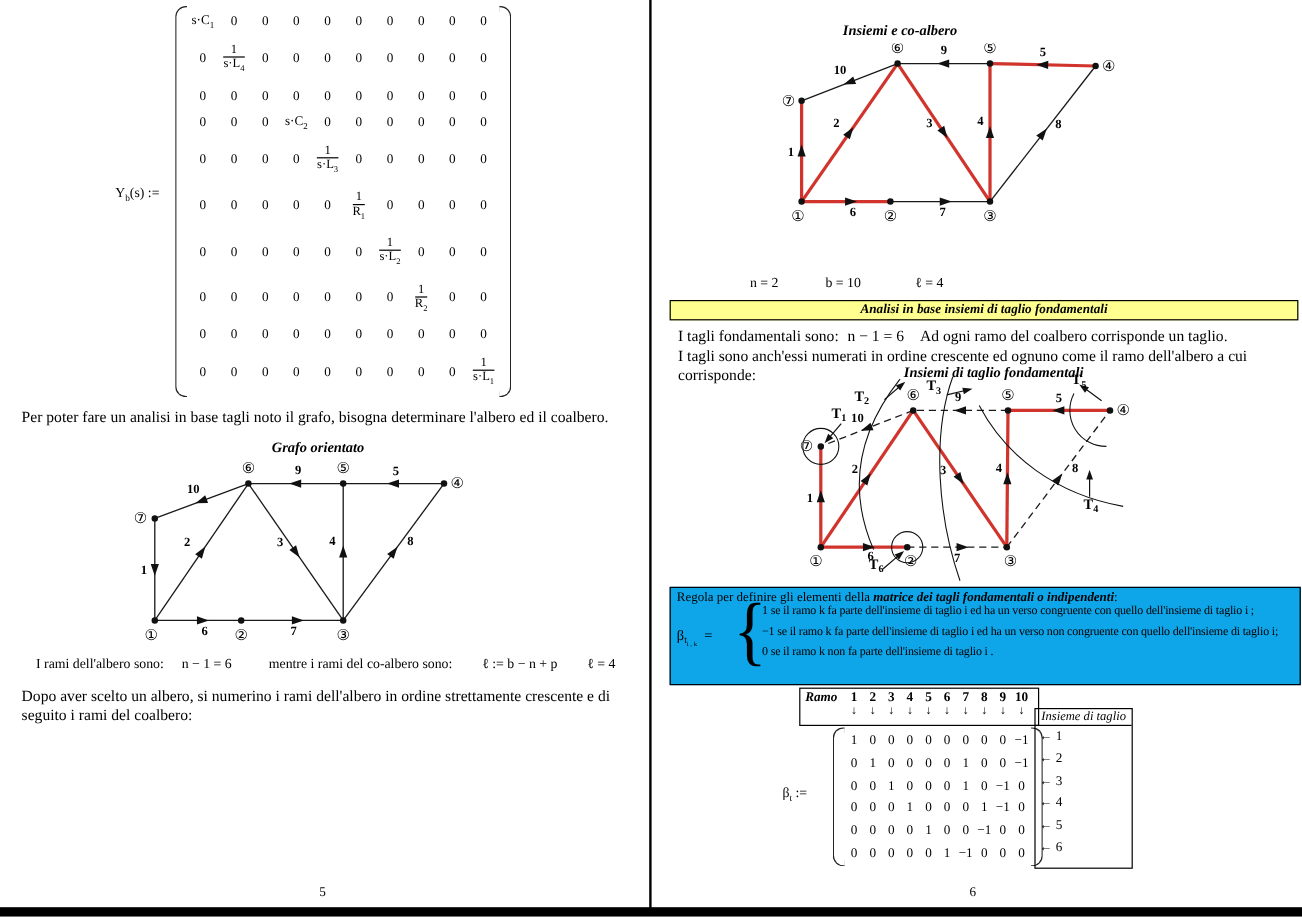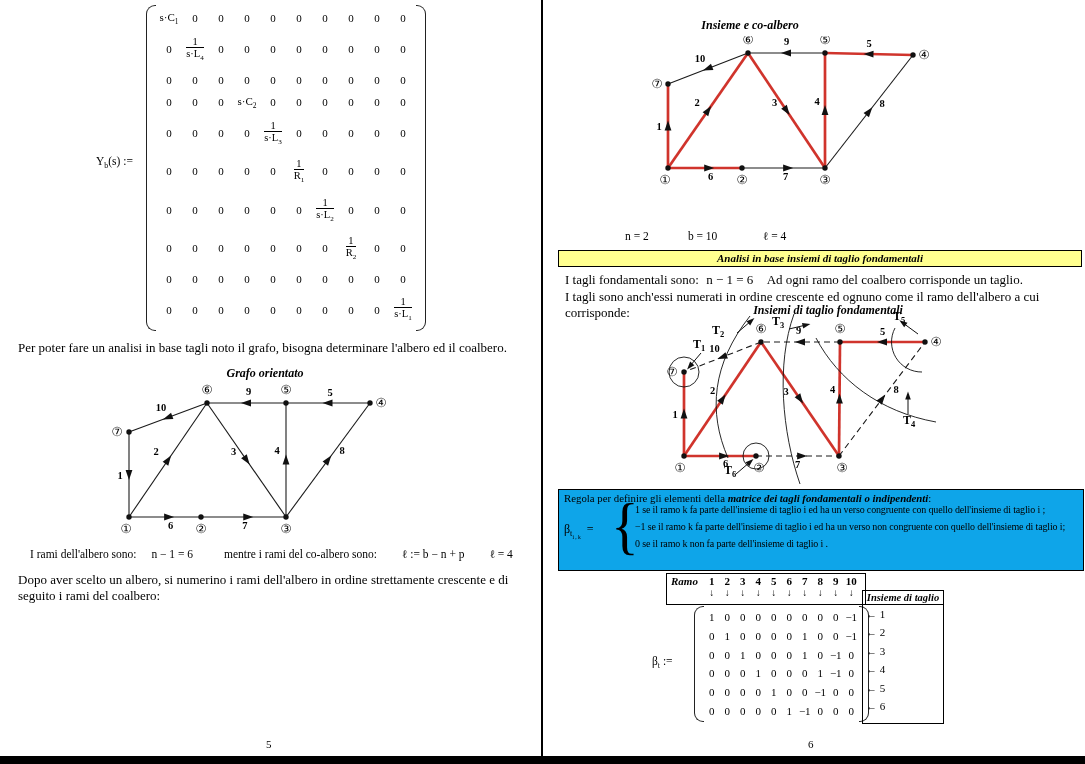--- a/index.html
+++ b/index.html
@@ -35,21 +35,21 @@
                   transform:scaleY(1.1);line-height:56px;}
   .rulebox .cases{position:absolute;left:76px;top:11px;}
   .rulebox .case{font-size:10px;letter-spacing:-0.15px;white-space:nowrap;line-height:17px;}
   .ramobox{border:1px solid #000;}
   .ramo-line{position:absolute;left:4px;top:1px;font-size:11px;font-weight:bold;font-style:italic;}
   .numrow{position:absolute;left:37px;top:1px;display:flex;}
   .numrow span{width:15.5px;text-align:center;font-size:11px;font-weight:bold;font-style:normal;}
   .arrowrow{position:absolute;left:37px;top:13px;display:flex;}
   .arrowrow span{width:15.5px;text-align:center;font-size:10px;}
   .insbox{border:1px solid #000;}
-  .inshead{font-size:10.5px;font-weight:bold;font-style:italic;text-align:center;
+  .inshead{font-size:10.5px;font-weight:normal;font-style:italic;text-align:center;
            border-bottom:1px solid #000;padding:1px 0;}
   .insrow{font-size:11px;height:18.4px;line-height:18.4px;padding-left:3px;}
   .pageno{font-size:11px;}
   .divider{position:absolute;left:541px;top:0;width:2px;height:757px;background:#000;}
   .bottombar{position:absolute;left:0;top:756px;width:1085px;height:8px;background:#000;}
   svg text{font-family:"Liberation Serif","DejaVu Serif",serif;}
   .spaced span{display:inline-block;}
 </style>
 </head>
 <body>
@@ -241,21 +241,21 @@
     <span style="margin-left:12px;">n − 1 = 6</span>
     <span style="margin-left:28px;">mentre i rami del co-albero sono:</span>
     <span style="margin-left:22px;">ℓ := b − n + p</span>
     <span style="margin-left:22px;">ℓ = 4</span>
   </div>
 
   <div class="abs para" style="left:18px;top:572px;width:522px;">Dopo aver scelto un albero, si numerino i rami dell'albero in ordine strettamente crescente e di seguito i rami del coalbero:</div>
 
   <div class="abs pageno" style="left:266px;top:738px;">5</div>
 
-  <div class="abs gtitle" style="left:600px;top:18px;width:300px;">Insieme e co-albero</div>
+  <div class="abs gtitle" style="left:600px;top:18px;width:300px;">Insiemi e co-albero</div>
 
   <svg class="abs" id="svg2" style="left:640px;top:36px;" width="300" height="158">
       <line x1="28" y1="132" x2="28" y2="48" stroke="#d0342c" stroke-width="2.7"></line>
       <polygon points="5.5,0 -4.5,3.4 -4.5,-3.4" fill="#111" transform="translate(28,90) rotate(-90)"></polygon>
       <text x="19" y="94" font-size="10.5" font-weight="bold" text-anchor="middle">1</text>
       <line x1="28" y1="132" x2="108" y2="17" stroke="#d0342c" stroke-width="2.7"></line>
       <polygon points="5.5,0 -4.5,3.4 -4.5,-3.4" fill="#111" transform="translate(68,74.5) rotate(-55.175510843043206)"></polygon>
       <text x="57" y="69.5" font-size="10.5" font-weight="bold" text-anchor="middle">2</text>
       <line x1="108" y1="17" x2="185" y2="132" stroke="#d0342c" stroke-width="2.7"></line>
       <polygon points="5.5,0 -4.5,3.4 -4.5,-3.4" fill="#111" transform="translate(146.5,74.5) rotate(56.19511142629998)"></polygon>

